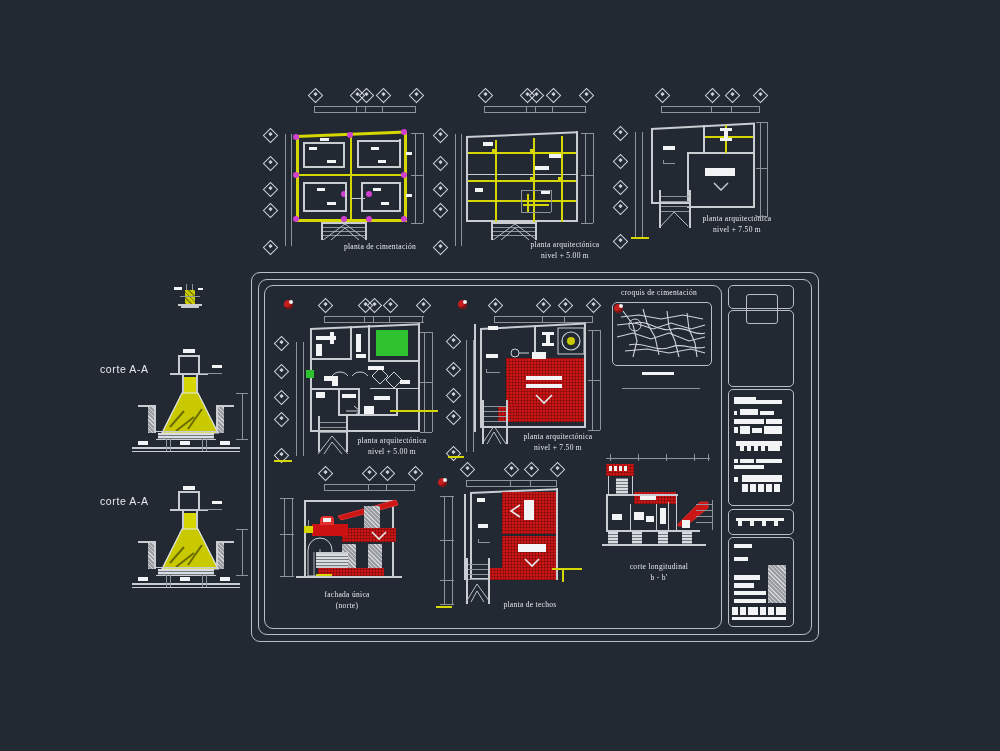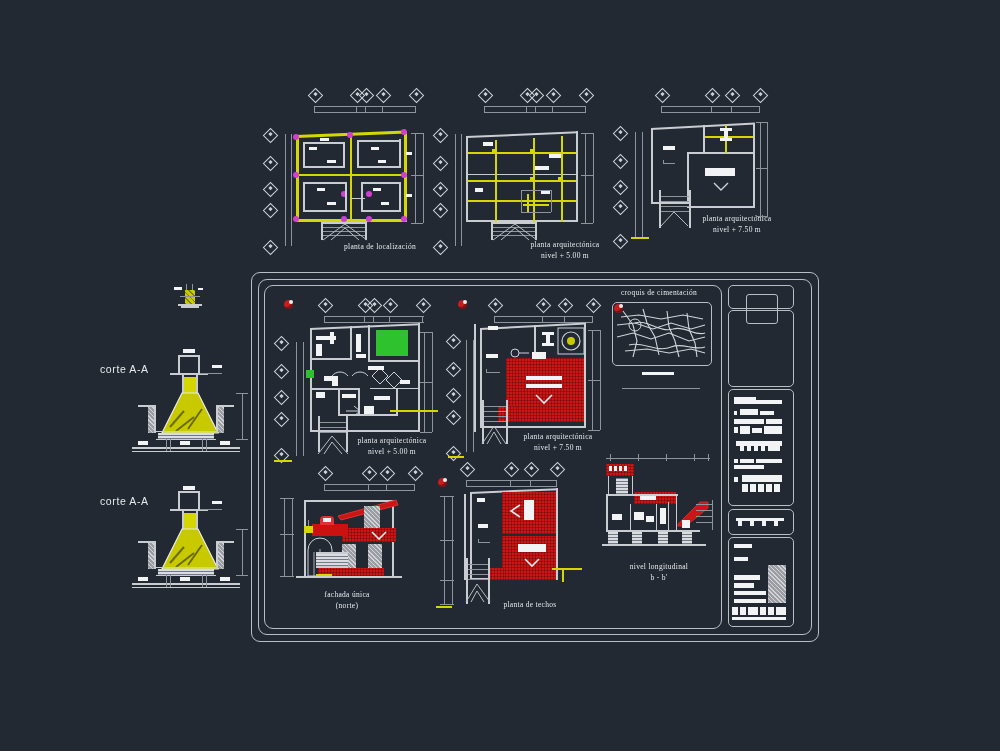--- a/index.html
+++ b/index.html
@@ -131,21 +131,21 @@
   <div class="wall" style="left:56px;top:132px;width:46px;height:2px;"></div>
   <div class="wall" style="left:56px;top:132px;width:2px;height:18px;"></div>
   <div class="wall" style="left:100px;top:132px;width:2px;height:18px;"></div>
   <div class="thin" style="left:58px;top:137px;width:42px;height:1px;"></div>
   <div class="thin" style="left:58px;top:141px;width:42px;height:1px;"></div>
   <div class="thin" style="left:58px;top:145px;width:42px;height:1px;"></div>
   <svg width="50" height="20" style="left:56px;top:132px;">
     <path d="M2,18 L24,2 L46,18" fill="none" stroke="#b9bec4" stroke-width="1"></path>
     <path d="M10,18 L24,6 L38,18" fill="none" stroke="#b9bec4" stroke-width="1"></path>
   </svg>
-  <div class="lbl" style="left:55px;top:152px;width:120px;">planta de localización</div>
+  <div class="lbl" style="left:55px;top:152px;width:120px;">planta de cimentación</div>
 </div>
 
 <div class="plan" style="left:435px;top:90px;width:165px;height:170px;">
   <div class="bub" style="left:45px;top:0px;"></div>
   <div class="bub" style="left:87px;top:0px;"></div>
   <div class="bub" style="left:96px;top:0px;"></div>
   <div class="bub" style="left:113px;top:0px;"></div>
   <div class="bub" style="left:146px;top:0px;"></div>
   <div class="thin" style="left:49px;top:16px;width:102px;height:1px;"></div>
   <div class="thin" style="left:49px;top:22px;width:102px;height:1px;"></div>
@@ -712,21 +712,21 @@
   <div class="wbox" style="left:38px;top:60px;width:10px;height:8px;"></div>
   <div class="wbox" style="left:50px;top:64px;width:8px;height:6px;"></div>
   <div class="wbox" style="left:64px;top:56px;width:6px;height:16px;"></div>
   <div class="wbox" style="left:86px;top:68px;width:8px;height:8px;"></div>
 
   <div class="wall" style="left:6px;top:92px;width:104px;height:2px;"></div>
   <div class="hatch-w" style="position:absolute;left:12px;top:80px;width:10px;height:12px;"></div>
   <div class="hatch-w" style="position:absolute;left:36px;top:80px;width:10px;height:12px;"></div>
   <div class="hatch-w" style="position:absolute;left:62px;top:80px;width:10px;height:12px;"></div>
   <div class="hatch-w" style="position:absolute;left:86px;top:80px;width:10px;height:12px;"></div>
-  <div class="lbl" style="left:0px;top:110px;width:126px;">nivel longitudinal</div>
+  <div class="lbl" style="left:0px;top:110px;width:126px;">corte longitudinal</div>
   <div class="lbl" style="left:0px;top:121px;width:126px;">b - b'</div>
 </div>
 
 <div class="plan" style="left:728px;top:285px;width:84px;height:342px;">
 
   <div class="rnd" style="left:0px;top:0px;width:64px;height:22px;border-radius:5px;"></div>
   <div class="rnd" style="left:18px;top:9px;width:30px;height:28px;border-radius:3px;"></div>
   <div class="rnd" style="left:0px;top:25px;width:64px;height:75px;border-radius:5px;"></div>
 
   <div class="rnd" style="left:0px;top:104px;width:64px;height:115px;border-radius:5px;"></div>

